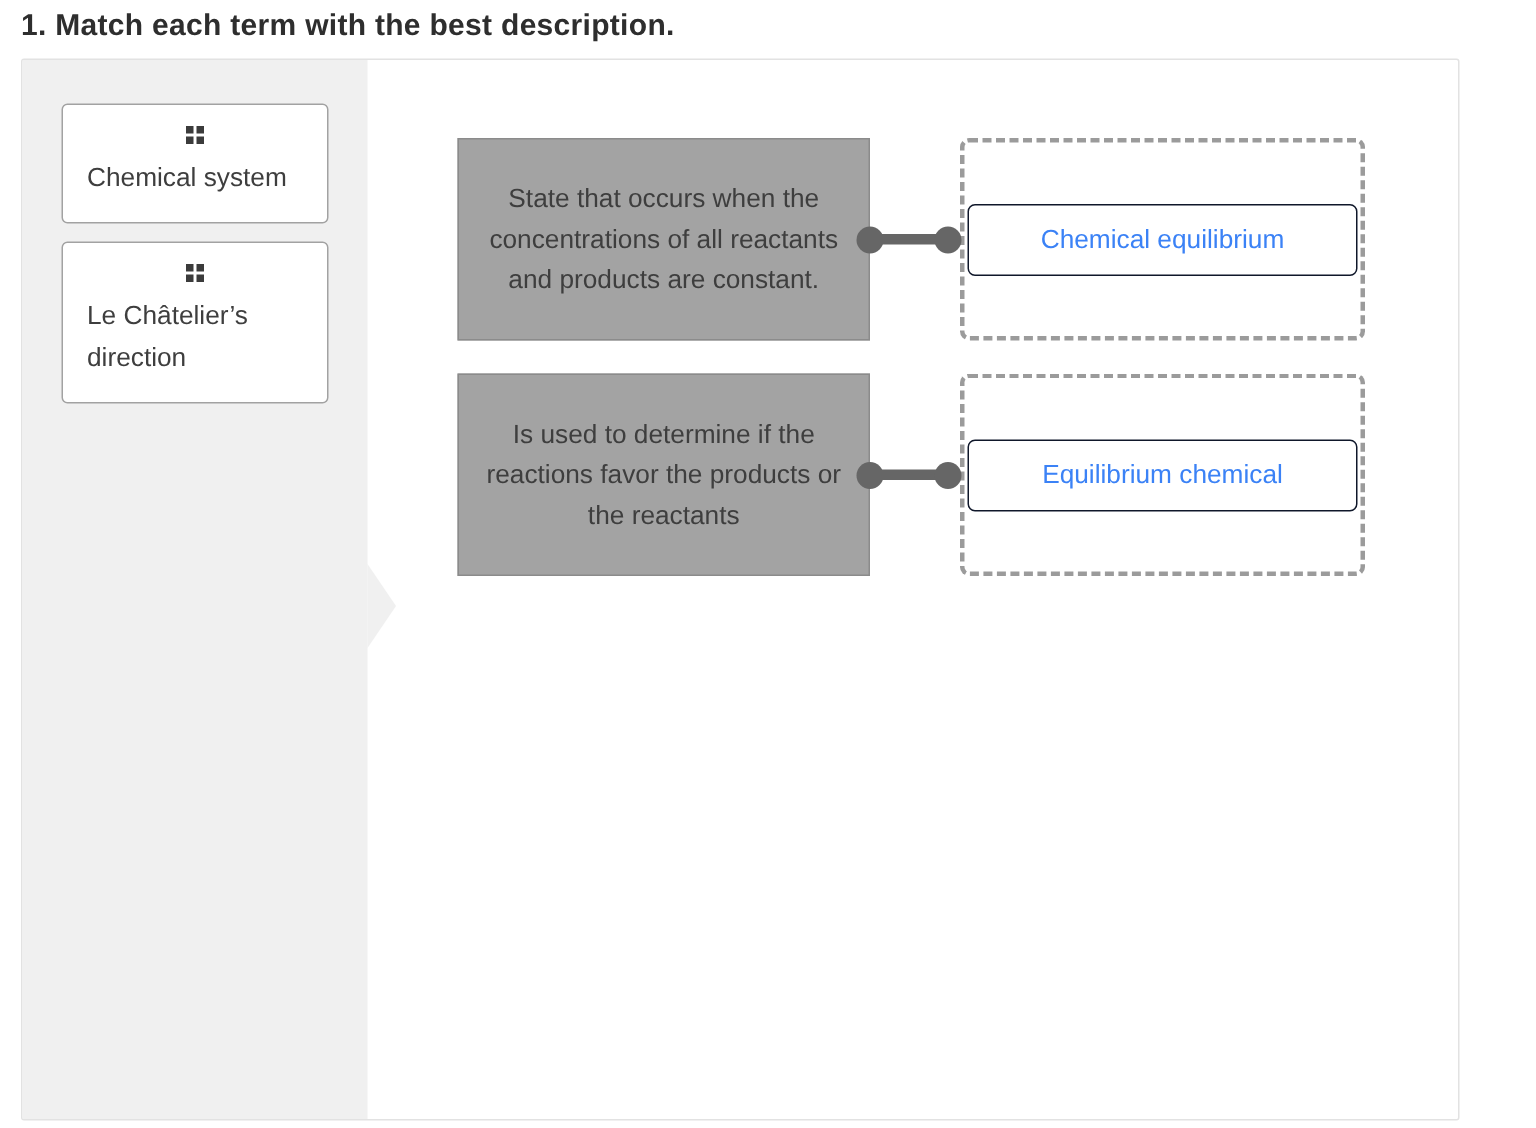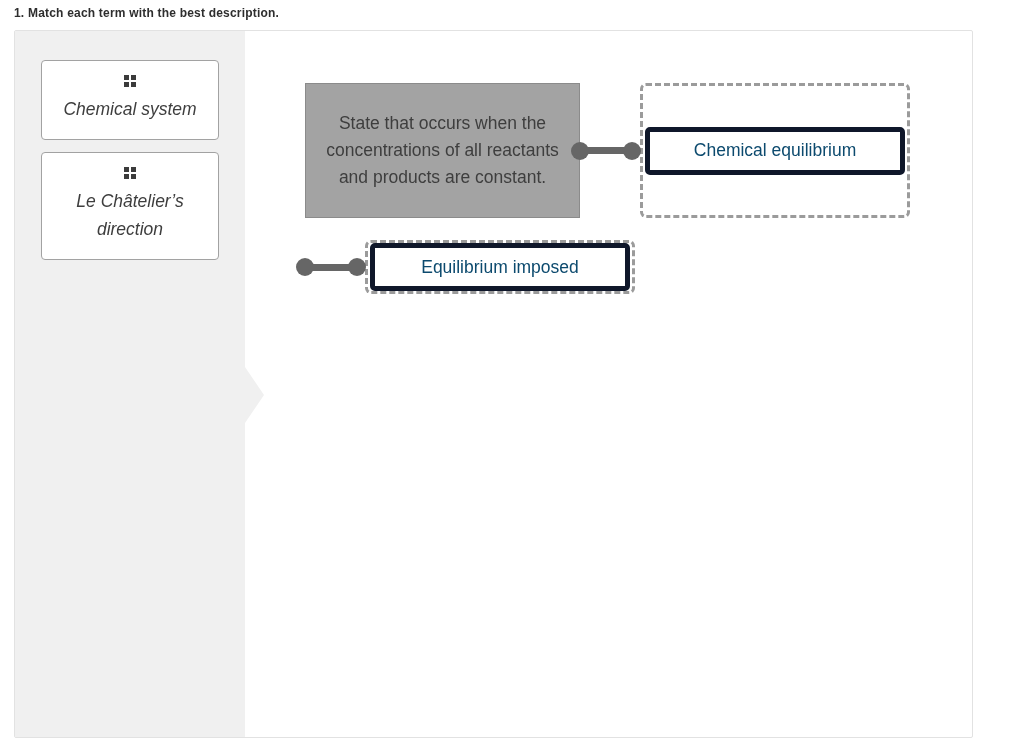--- a/index.html
+++ b/index.html
@@ -4,21 +4,21 @@
 <style>
   * { box-sizing: border-box; }
   html, body { margin: 0; padding: 0; background: #ffffff; }
   body {
     width: 1024px; height: 752px;
     font-family: "Liberation Sans", "DejaVu Sans", sans-serif;
     color: #3e3e3e;
     overflow: hidden;
   }
   .title {
-    font-size: 12px; font-weight: bold; color: #2e2e2e;
+    font-size: 20px; font-weight: bold; color: #2e2e2e;
     margin: 6px 0 0 14px;
     letter-spacing: .2px;
   }
   .panel {
     position: relative;
     margin: 10px 0 0 14px;
     width: 959px; height: 708px;
     background: #ffffff;
     border: 1px solid #e2e2e2;
     border-radius: 2px;
@@ -56,22 +56,21 @@
     display: grid;
     grid-template-columns: 5px 5px;
     grid-template-rows: 5px 5px;
     gap: 2px;
     width: 12px;
     margin: 2px auto 8px auto;
   }
   .drag-handle i { background: #3b3b3b; display: block; }
   .term-label {
     font-size: 17.5px; line-height: 28px; color: #3e3e3e;
-    text-align: center;
-    font-style: italic;
+    text-align: left;
   }
   
   .main {
     flex: 1 1 auto;
     padding: 52px 0 0 60px;
   }
   .match-row {
     display: flex;
     align-items: stretch;
     margin-bottom: 22px;
@@ -117,24 +116,24 @@
     border: 3px dashed #9b9b9b;
     border-radius: 6px;
     background: #ffffff;
     display: flex; align-items: center;
     padding: 0 2px;
   }
   .answer-chip {
     flex: 1 1 auto;
     height: 48px;
     background: #ffffff;
-    border: 5px solid #0f172a;
+    border: 1px solid #0f172a;
     border-radius: 5px;
     display: flex; align-items: center; justify-content: center;
-    font-size: 17.5px; color: #0c4a6e;
+    font-size: 17.5px; color: #3b82f6;
     cursor: grab;
   }
 </style>
 </head>
 <body>
 
 <div class="title">1. Match each term with the best description.</div>
 
 <div class="panel">
 
@@ -172,28 +171,31 @@
           <span class="bar"></span>
           <span class="dot"></span>
         </div>
       </div>
       <div class="drop-zone">
         <div class="answer-chip">Chemical equilibrium</div>
       </div>
     </div>
 
     <div class="match-row">
+      <div class="desc-box">
+        <div class="desc-text">Is used to determine if the reactions favor the products or the reactants</div>
+      </div>
       <div class="link-gap">
         <div class="connector">
           <span class="dot"></span>
           <span class="bar"></span>
           <span class="dot"></span>
         </div>
       </div>
       <div class="drop-zone">
-        <div class="answer-chip">Equilibrium imposed</div>
+        <div class="answer-chip">Equilibrium chemical</div>
       </div>
     </div>
 
 
 
   </div>
 </div>
 
 </body></html>

